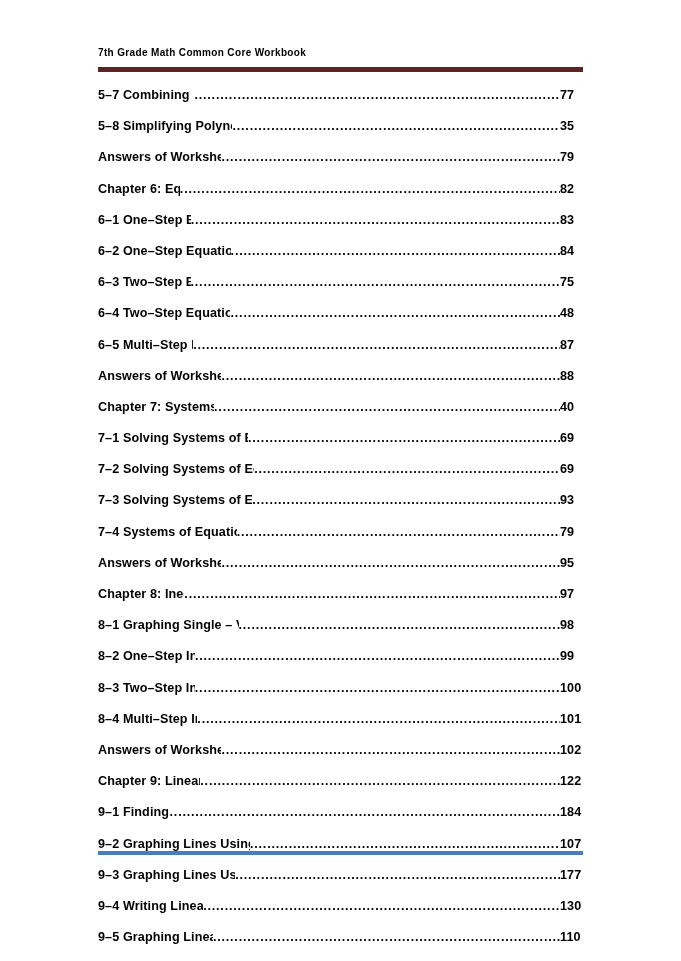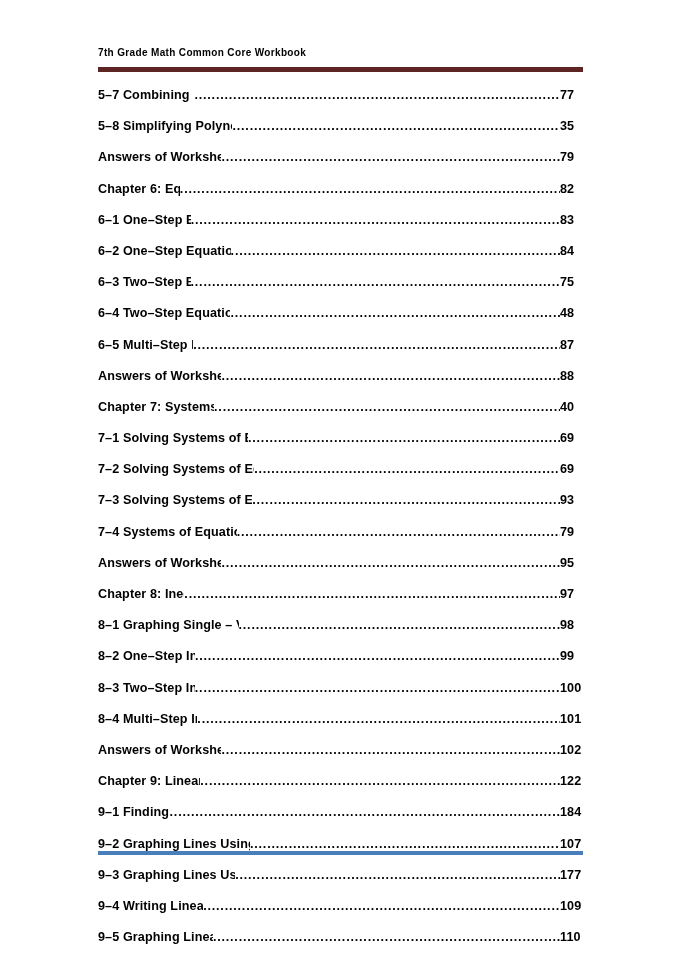--- a/index.html
+++ b/index.html
@@ -257,21 +257,21 @@
         <span class="toc-page">107</span>
       </div>
       <div class="toc-entry">
         <span class="toc-title">9–3 Graphing Lines Using Standard Form</span>
         <span class="toc-leader">...........................................................................................................................................</span>
         <span class="toc-page">177</span>
       </div>
       <div class="toc-entry">
         <span class="toc-title">9–4 Writing Linear Equations</span>
         <span class="toc-leader">...........................................................................................................................................</span>
-        <span class="toc-page">109</span>
+        <span class="toc-page">130</span>
       </div>
       <div class="toc-entry">
         <span class="toc-title">9–5 Graphing Linear Inequalities</span>
         <span class="toc-leader">...........................................................................................................................................</span>
         <span class="toc-page">110</span>
       </div>
     </div>
 
   <div class="footer">
     <div class="footer-rule" style="background: rgb(74, 126, 187);"></div>

